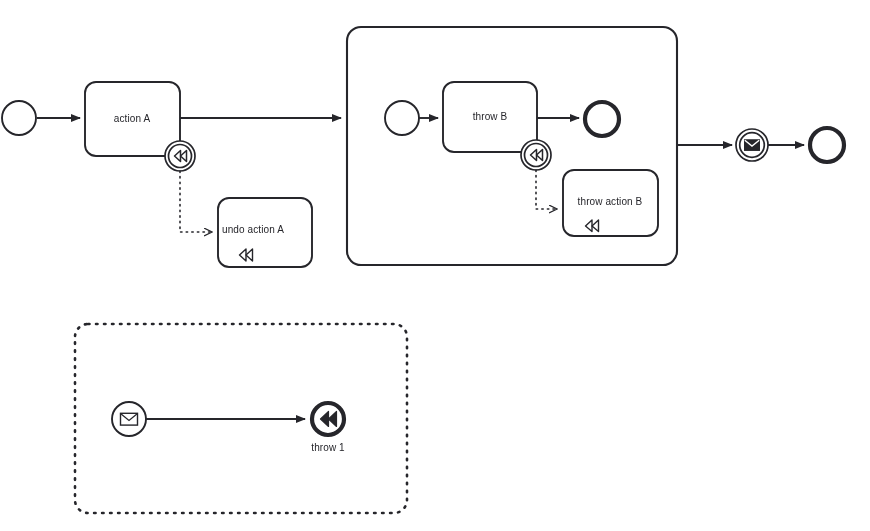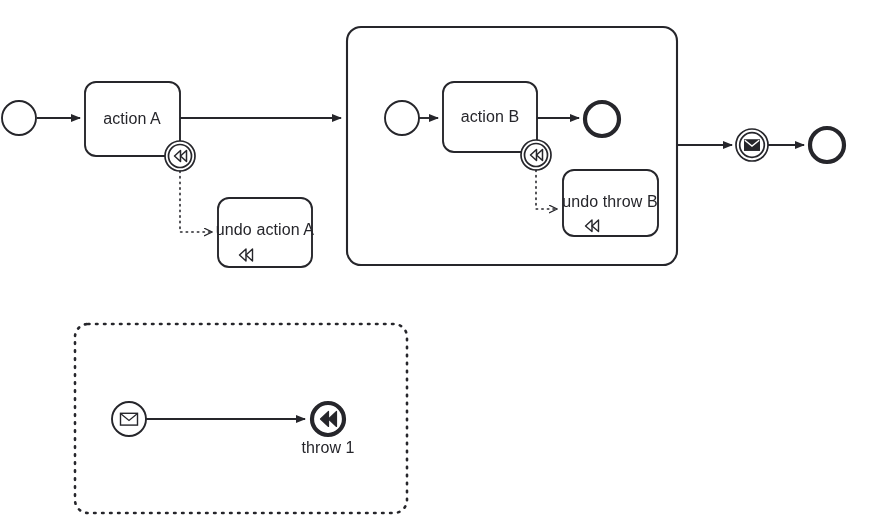--- a/index.html
+++ b/index.html
@@ -10,21 +10,21 @@
   #canvas{
     position:relative;width:870px;height:531px;
     background-color:#ffffff;
     background-image:radial-gradient(circle, #e6e6ea 0.6px, rgba(0,0,0,0) 0.7px);
     background-size:10px 10px;
     background-position:5px 6px;
   }
   svg.layer{position:absolute;left:0;top:0;width:870px;height:531px;}
   .lbl{
     position:absolute;
-    font-size:16px;
+    font-size:10px;
     color:#26262b;
     white-space:nowrap;
     text-align:center;
     line-height:13px;
     letter-spacing:0.1px;
   }
   .lbl.centered{transform:translateX(-50%);}
 </style>
 </head>
 <body>
@@ -116,21 +116,21 @@
 
     <g>
       <circle cx="328" cy="419" r="16" fill="#ffffff" stroke="#26262b" stroke-width="4.2"></circle>
       <path d="M328.5,411.5 L328.5,426.5 L320.5,419 Z" fill="#26262b" stroke="#26262b" stroke-width="1.2" stroke-linejoin="round"></path>
       <path d="M336.5,411.5 L336.5,426.5 L328.5,419 Z" fill="#26262b" stroke="#26262b" stroke-width="1.2" stroke-linejoin="round"></path>
     </g>
   </svg>
 
   <div class="lbl centered" style="left:132px;top:112px;">action A</div>
 
-  <div class="lbl centered" style="left:265px;top:223px;">undo action A</div>
+  <div class="lbl centered" style="left:253px;top:223px;">undo action A</div>
 
-  <div class="lbl centered" style="left:490px;top:110px;">action B</div>
+  <div class="lbl centered" style="left:490px;top:110px;">throw B</div>
 
-  <div class="lbl centered" style="left:610px;top:195px;">undo throw B</div>
+  <div class="lbl centered" style="left:610px;top:195px;">throw action B</div>
 
   <div class="lbl centered" style="left:328px;top:441px;text-align:right;">throw 1</div>
 
 </div>
 
 </body></html>

